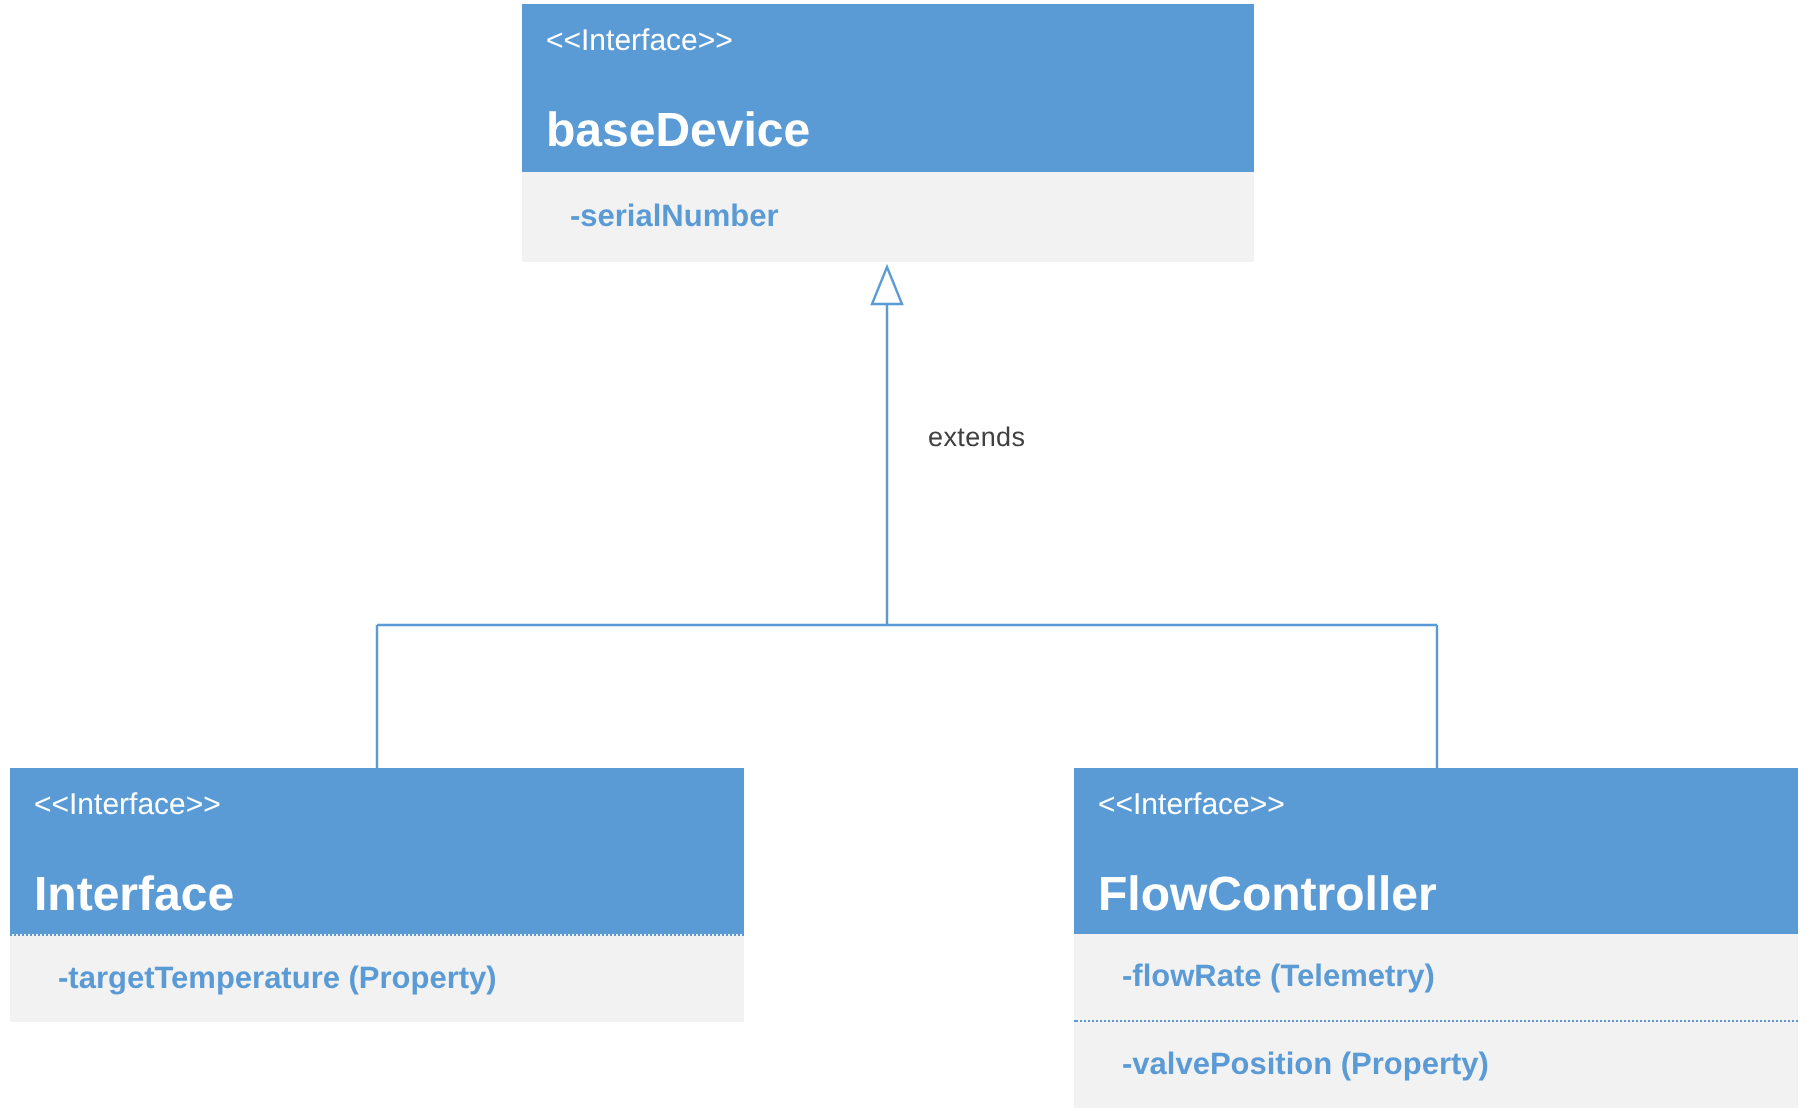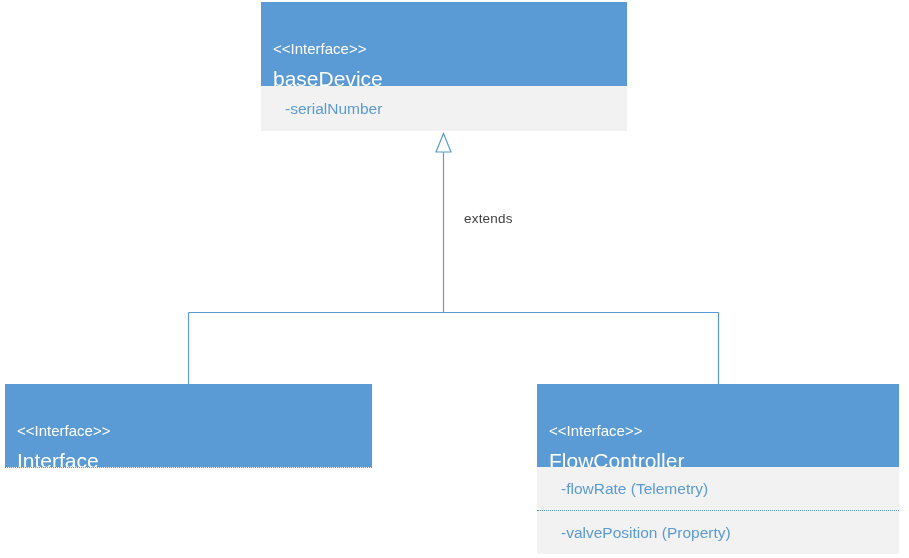--- a/index.html
+++ b/index.html
@@ -53,38 +53,38 @@
   }
   .uml-header {
     background: var(--header-bg);
     color: var(--header-text);
     padding: 9px 10px 0 12px;
     overflow: hidden;
   }
   .stereotype {
     font-size: 15px;
     line-height: 19px;
-    margin-top: 28px;
   }
   .node-title {
-    font-size: 21px;
+    font-size: 24px;
     line-height: 24px;
-    margin-top: 9px;
-    font-weight: 400;
+    margin-top: 24px;
+    font-weight: 700;
   }
   .uml-body {
     background: var(--body-bg);
     color: var(--attr-text);
   }
   .attr-row {
     display: flex;
     align-items: center;
     padding-left: 24px;
     font-size: 15.5px;
     height: 43px;
+    font-weight: bold;
   }
   .attr-divider {
     border-top: 1px dotted var(--line);
     height: 0;
   }
 
   
   #node-basedevice { left: 261px; top: 2px; width: 366px; }
   #node-basedevice .uml-header { height: 84px; }
   #node-basedevice .attr-row { height: 45px; }
@@ -119,20 +119,21 @@
     </div>
   </div>
 
   <div class="uml-box" id="node-thermostat">
     <div class="uml-header">
       <div class="stereotype">&lt;&lt;Interface&gt;&gt;</div>
       <div class="node-title">Interface</div>
     </div>
     <div class="uml-body">
       <div class="attr-divider"></div>
+      <div class="attr-row">-targetTemperature (Property)</div>
     </div>
   </div>
 
   <div class="uml-box" id="node-flowcontroller">
     <div class="uml-header">
       <div class="stereotype">&lt;&lt;Interface&gt;&gt;</div>
       <div class="node-title">FlowController</div>
     </div>
     <div class="uml-body">
       <div class="attr-row">-flowRate (Telemetry)</div>

